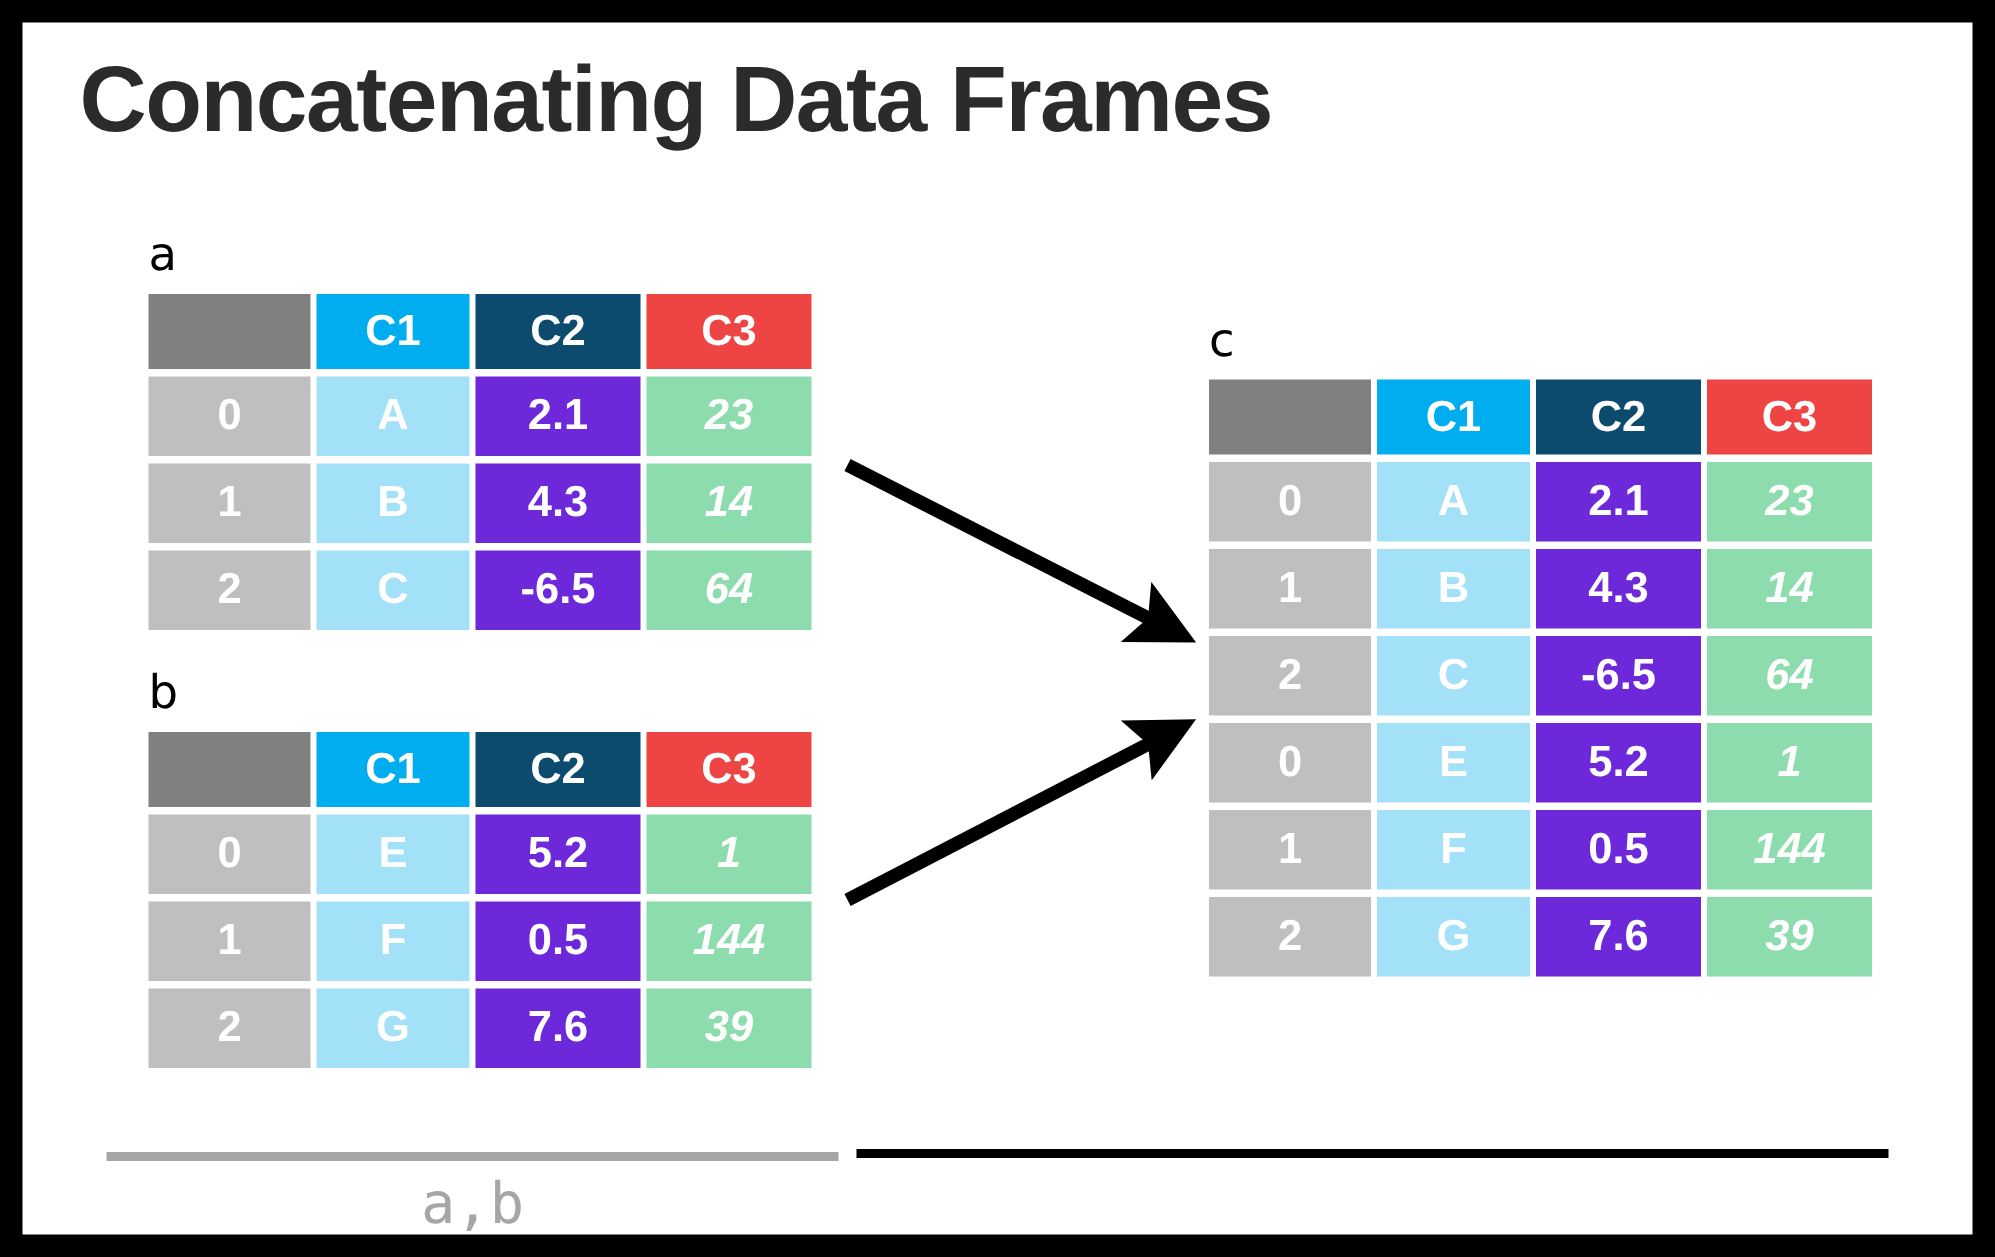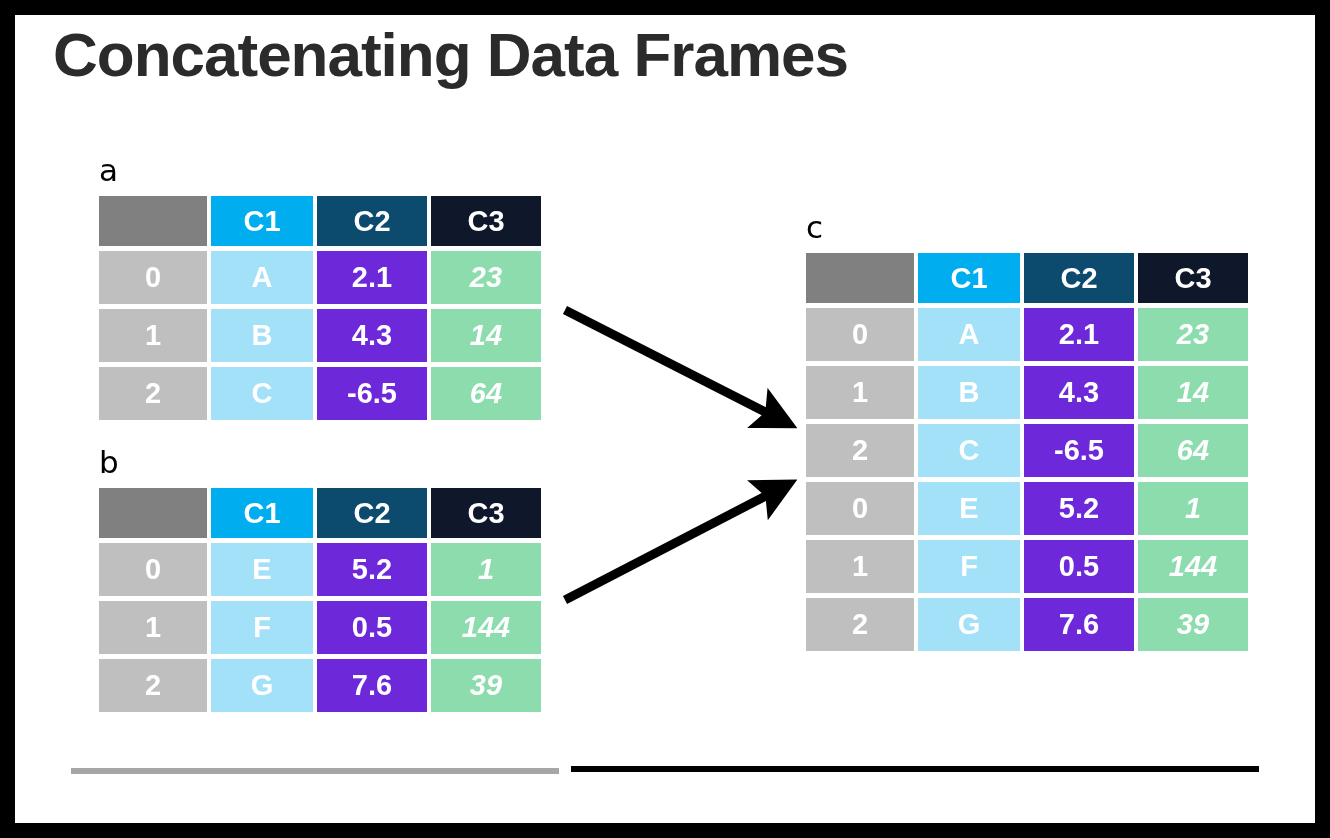--- a/index.html
+++ b/index.html
@@ -18,21 +18,21 @@
     left: 15px;
     top: 15px;
     width: 1300px;
     height: 808px;
     background: #ffffff;
     overflow: hidden;
   }
   #title {
     position: absolute;
     left: 38px;
-    top: 4px;
+    top: 16px;
     font-size: 62px;
     font-weight: bold;
     color: #2b2b2b;
     letter-spacing: -1px;
     white-space: nowrap;
   }
 
   
   .df {
     position: absolute;
@@ -53,21 +53,21 @@
     display: flex;
     align-items: center;
     justify-content: center;
     color: #ffffff;
     font-weight: bold;
     font-family: "Liberation Sans", sans-serif;
   }
   .hdr-corner { background: #808080; }
   .hdr-c1     { background: #00aeef; }
   .hdr-c2     { background: #0c4a6e; text-align: center; }
-  .hdr-c3     { background: #0f172a; }
+  .hdr-c3     { background: #ef4444; }
   .idx        { background: #bfbfbf; }
   .col-c1     { background: #a3e1f9; }
   .col-c2     { background: #6d28d9; }
   .col-c3     { background: #8cdcae; font-style: italic; }
 
   
   #arrows {
     position: absolute;
     left: 0; top: 0;
     width: 1300px; height: 808px;
@@ -194,14 +194,15 @@
         <path d="M0,0 L5,2.5 L0,5 L1,2.5 Z" fill="#000000"></path>
       </marker>
     </defs>
     <line x1="550" y1="295" x2="768" y2="406" stroke="#000000" stroke-width="9" marker-end="url(#ah)"></line>
     <line x1="550" y1="585" x2="768" y2="472" stroke="#000000" stroke-width="9" marker-end="url(#ah)"></line>
   </svg>
 
   <div class="foot-rule left" style="left:56px; top:753px; width:488px;"></div>
   <div class="foot-rule right" style="left:556px; top:751px; width:688px;"></div>
 
+  <div class="foot-cap left" style="left:56px; top:765px; width:488px;">a,b</div>
 
 </div>
 
 </body></html>

